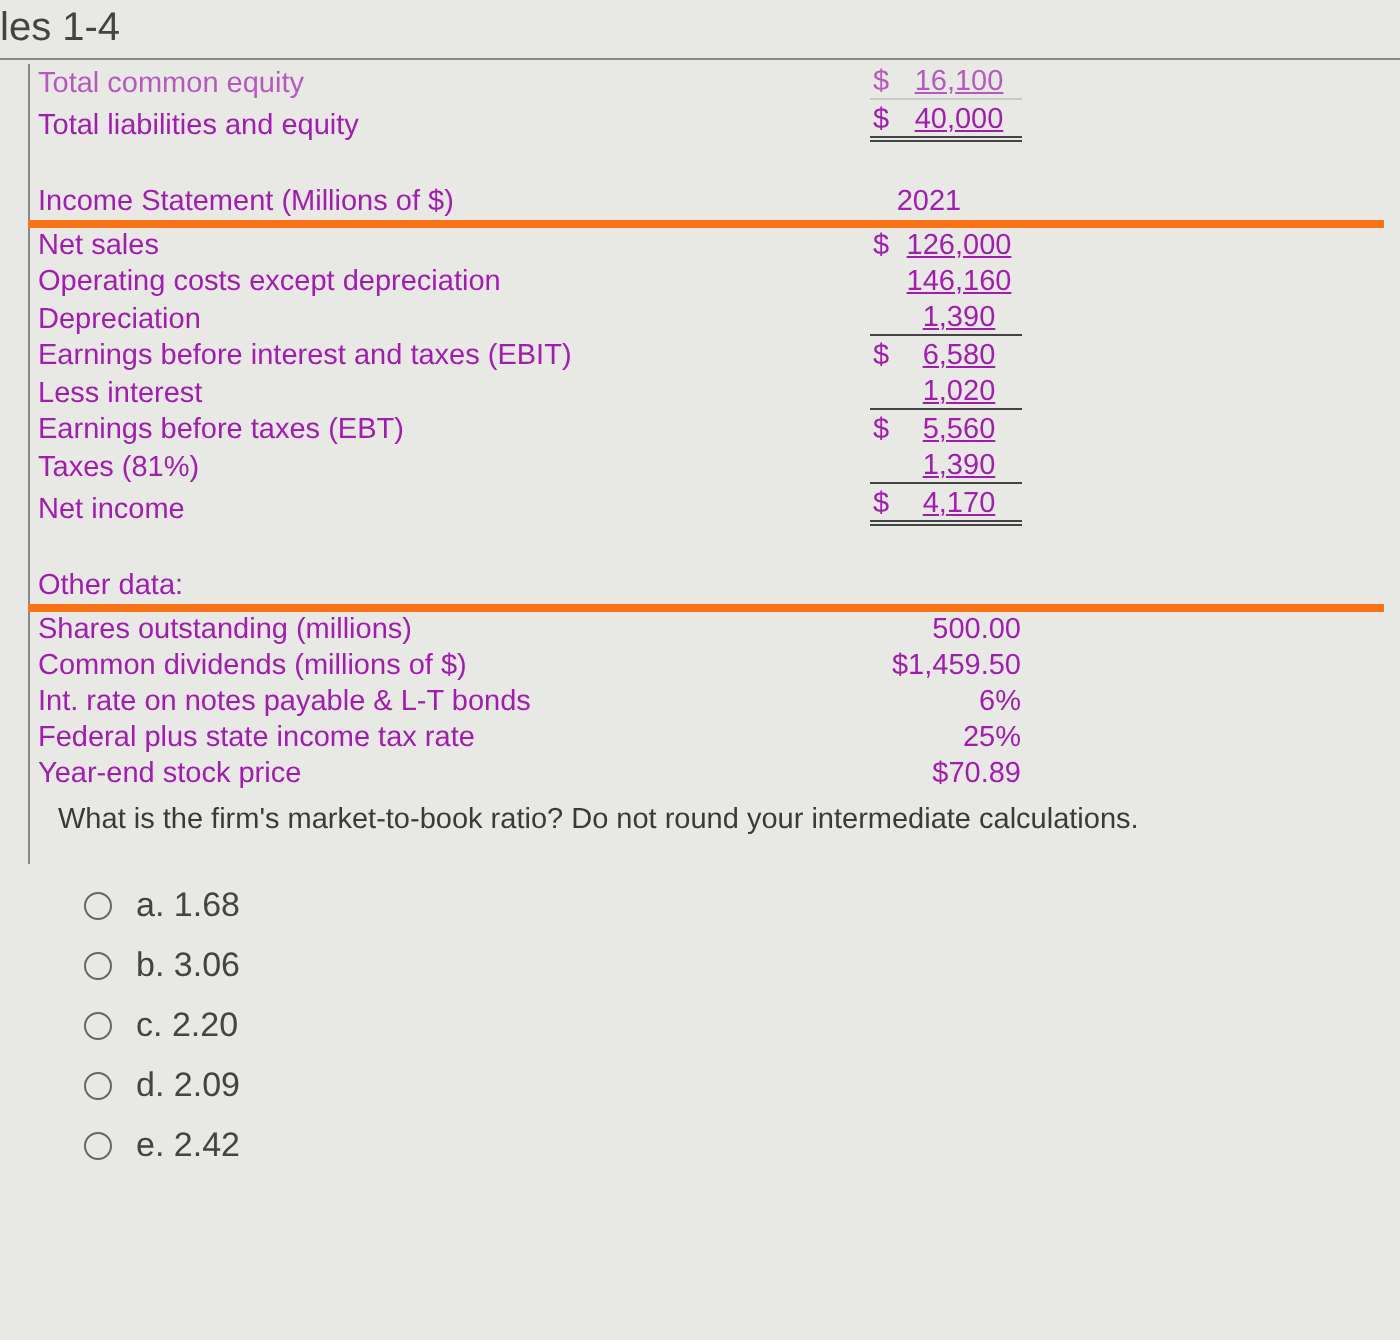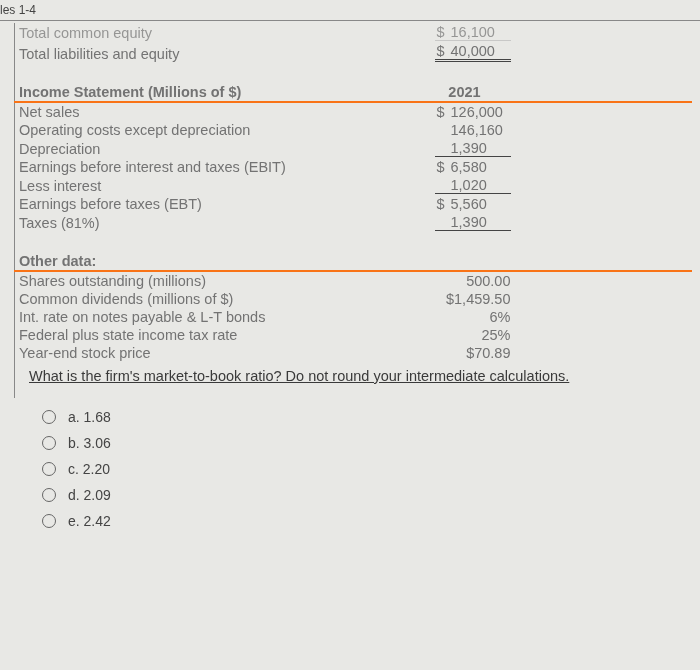--- a/index.html
+++ b/index.html
@@ -12,57 +12,58 @@
       font-size: 14px;
       color: #3a3a3a;
       background: #e8e8e5;
       width: 700px;
       height: 670px;
       overflow: hidden;
       position: relative;
     }
     .header-cut {
       padding: 3px 0 3px 0;
-      font-size: 12px;
+      font-size: 20px;
       color: #444;
       border-bottom: 1px solid #888;
       margin-bottom: 2px;
     }
     .container {
       padding: 0 8px 0 14px;
     }
     .financial-table {
       width: 100%;
       border-collapse: collapse;
     }
     .financial-table td {
       padding: 1px 4px;
       vertical-align: bottom;
       font-size: 14.5px;
-      color: #737373;
+      color: #a21caf;
     }
     .label-col {
       border-left: 1px solid #888;
       width: 400px;
     }
     .value-col {
       text-align: right;
       width: 100px;
       white-space: nowrap;
       font-variant-numeric: tabular-nums;
     }
     .dollar {
       display: inline-block;
       width: 14px;
       text-align: left;
     }
     .num {
       display: inline-block;
       min-width: 58px;
-      text-align: left;
+      text-align: center;
+      text-decoration: underline;
     }
     .faded {
       color: #999;
       opacity: 0.7;
     }
     .section-gap td {
       height: 20px;
     }
     .underline-single .value-col .num-wrap {
       border-bottom: 1px solid #444;
@@ -70,43 +71,41 @@
     }
     .underline-double .value-col .num-wrap {
       border-bottom: 3px double #444;
       display: inline-block;
     }
     .num-wrap {
       display: inline-block;
       padding: 0 2px;
     }
     .header-row td {
-      border-bottom: 2px solid #f97316;
-      font-weight: bold;
+      border-bottom: 4px solid #f97316;
     }
     .header-row .value-col {
       text-align: center;
     }
     .question {
       padding: 6px 0 14px 14px;
       font-size: 14.5px;
       color: #3a3a3a;
       border-left: 1px solid #888;
       margin-left: 0;
-      text-decoration: underline;
     }
     .options {
       padding-left: 28px;
       padding-top: 6px;
     }
     .option {
       display: flex;
       align-items: center;
       padding: 5px 0;
-      font-size: 14px;
+      font-size: 17px;
       color: #444;
     }
     .radio {
       width: 14px;
       height: 14px;
       border: 1.5px solid #666;
       border-radius: 50%;
       margin-right: 12px;
       background: transparent;
       flex-shrink: 0;
@@ -179,20 +178,25 @@
     <tr>
       <td class="label-col">Earnings before taxes (EBT)</td>
       <td class="value-col"><span class="num-wrap"><span class="dollar">$</span><span class="num">5,560</span></span></td>
       <td></td>
     </tr>
     <tr class="underline-single">
       <td class="label-col">Taxes (81%)</td>
       <td class="value-col"><span class="num-wrap"><span class="dollar"></span><span class="num">1,390</span></span></td>
       <td></td>
     </tr>
+    <tr class="underline-double">
+      <td class="label-col">Net income</td>
+      <td class="value-col"><span class="num-wrap"><span class="dollar">$</span><span class="num">4,170</span></span></td>
+      <td></td>
+    </tr>
 
     <tr class="section-gap">
           <td class="label-col"></td>
           <td></td>
           <td></td>
         </tr>
 
     <tr class="header-row">
       <td class="label-col">Other data:</td>
       <td class="value-col"></td>

